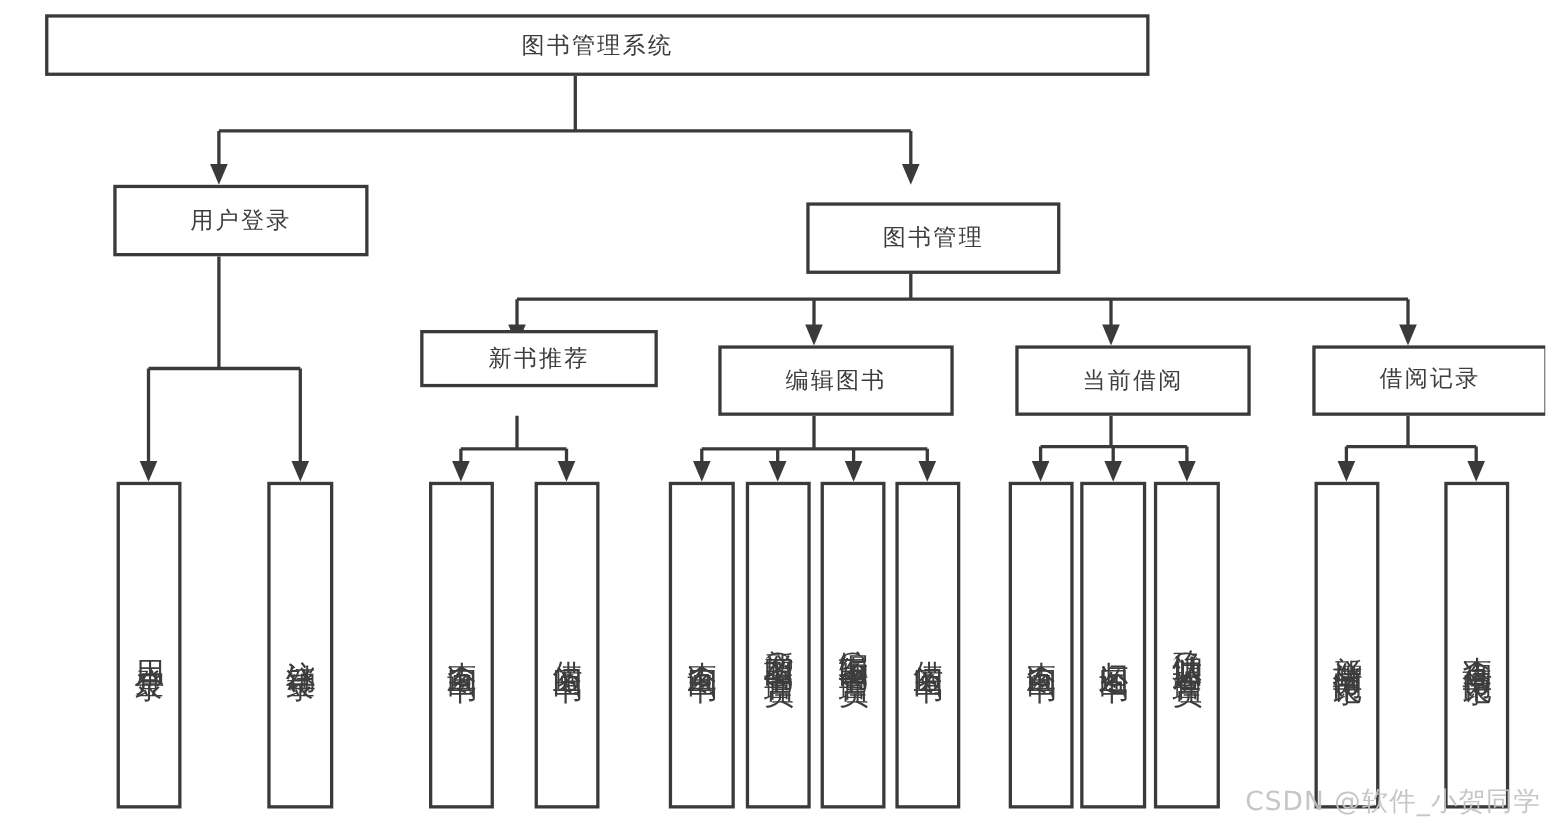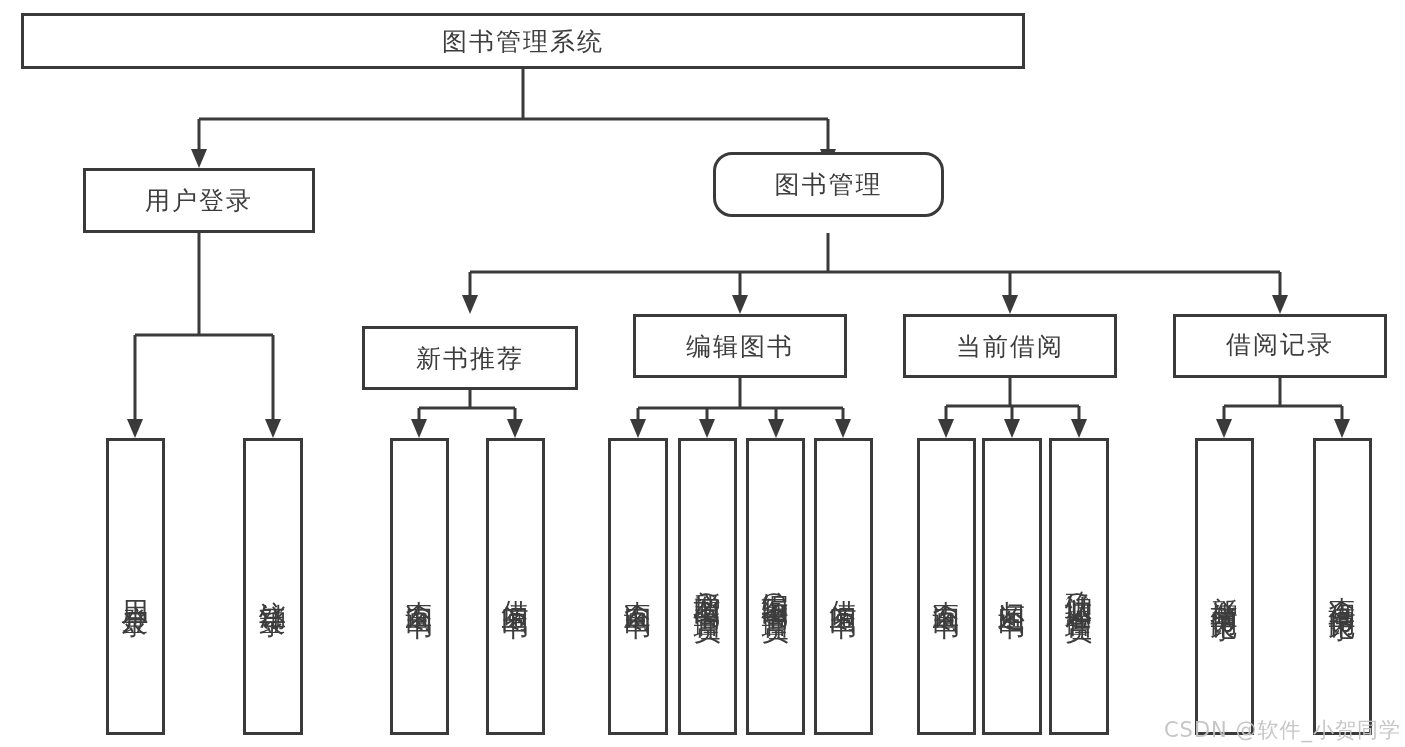--- a/index.html
+++ b/index.html
@@ -16,44 +16,45 @@
     box-sizing: border-box;
     border: 3px solid #3a3a3a;
     background: #ffffff;
     color: #3d3d3d;
     display: flex;
     align-items: center;
     justify-content: center;
     text-align: center;
   }
   .hnode {
-    font-size: 25px;
+    font-size: 21px;
     letter-spacing: 2px;
     line-height: 1;
+    margin-left: 20px;
   }
   .leaf {
     top: 438px;
     height: 297px;
     font-size: 27px;
     letter-spacing: 4px;
     writing-mode: vertical-rl;
     line-height: 1;
   }
   #connectors {
     position: absolute;
     left: 0; top: 0;
     width: 1405px; height: 747px;
   }
   #connectors path { stroke: #3a3a3a; stroke-width: 3; fill: none; }
   #connectors polygon { fill: #3a3a3a; }
   .watermark {
     position: absolute;
     right: 4px;
     bottom: 3px;
-    font-size: 21px;
+    font-size: 24px;
     letter-spacing: 1px;
     color: #c3c3c3;
     opacity: 0.95;
     white-space: nowrap;
     z-index: 5;
   }
 </style>
 </head>
 <body>
 
@@ -84,23 +85,23 @@
     <polygon points="938,419 954,419 946,438"></polygon>
     <polygon points="1004,419 1020,419 1012,438"></polygon>
     <polygon points="1071,419 1087,419 1079,438"></polygon>
     <polygon points="1216,419 1232,419 1224,438"></polygon>
     <polygon points="1334,419 1350,419 1342,438"></polygon>
   </svg>
 
   <div class="node hnode" style="left:21px; top:13px; width:1004px; height:56px;">图书管理系统</div>
 
   <div class="node hnode" style="left:83px; top:168px; width:232px; height:65px;">用户登录</div>
-  <div class="node hnode" style="left:713px; top:152px; width:231px; height:65px;border-radius:19px;">图书管理</div>
+  <div class="node hnode" style="left:713px; top:184px; width:231px; height:65px;">图书管理</div>
 
-  <div class="node hnode" style="left:362px; top:326px; width:216px; height:64px;">新书推荐</div>
+  <div class="node hnode" style="left:362px; top:300px; width:216px; height:52px;">新书推荐</div>
   <div class="node hnode" style="left:633px; top:314px; width:214px; height:64px;">编辑图书</div>
   <div class="node hnode" style="left:903px; top:314px; width:214px; height:64px;">当前借阅</div>
   <div class="node hnode" style="left:1173px; top:314px; width:214px; height:64px;font-family:Liberation Mono, monospace;">借阅记录</div>
 
   <div class="node leaf" style="left:106px; width:59px;">用户登录</div>
   <div class="node leaf" style="left:243px; width:60px;">注销登录</div>
 
   <div class="node leaf" style="left:390px; width:59px;">查询图书</div>
   <div class="node leaf" style="left:486px; width:59px;">借阅图书</div>
 

